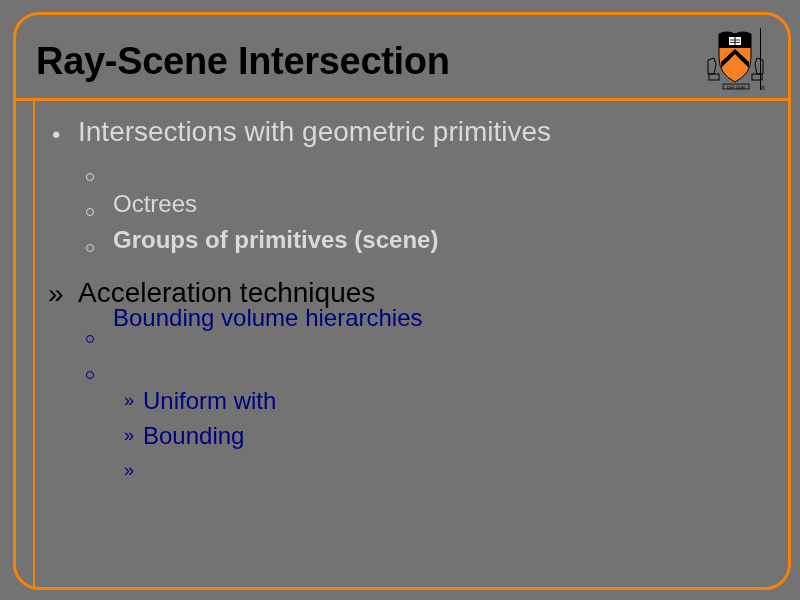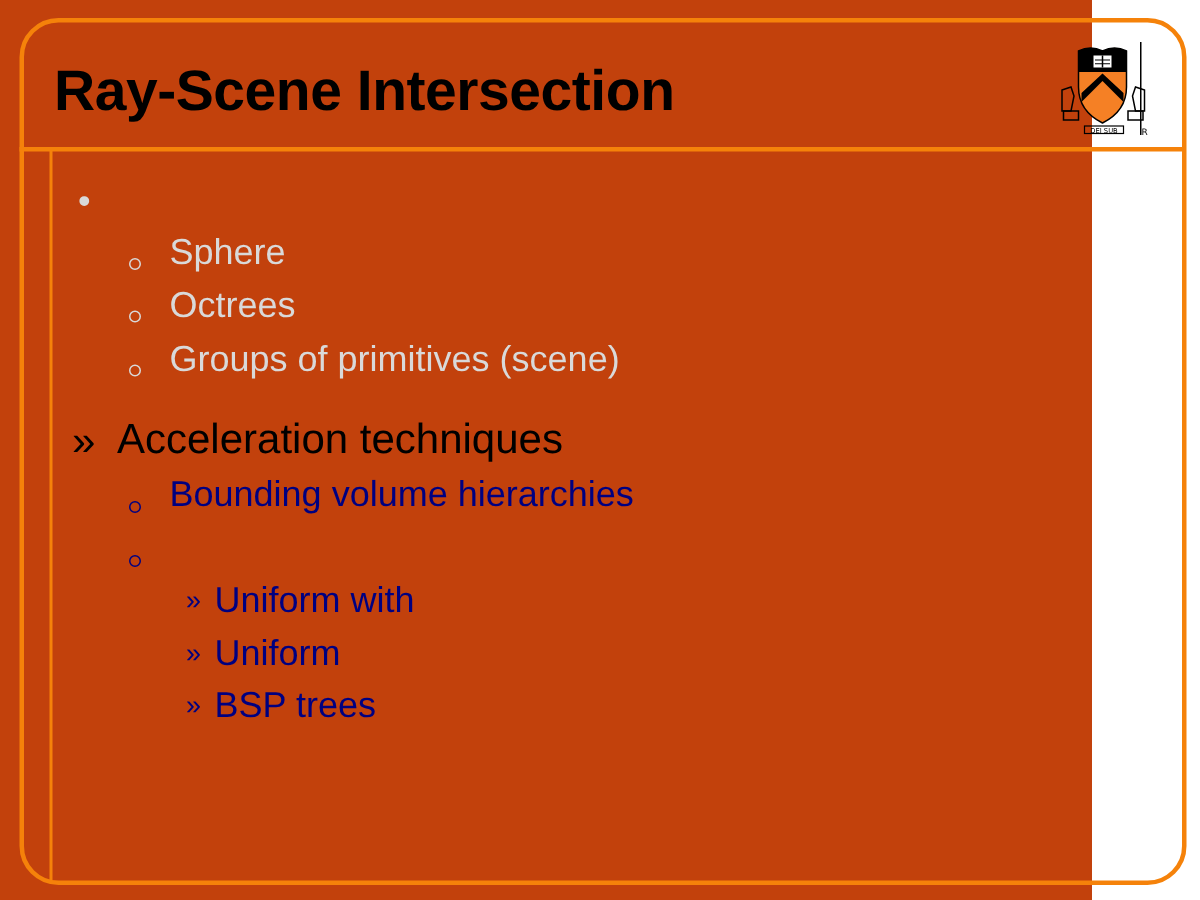--- a/index.html
+++ b/index.html
@@ -5,23 +5,23 @@
     html, body {
       margin: 0;
       padding: 0;
       width: 800px;
       height: 600px;
       background: #ffffff;
       overflow: hidden;
     }
     .slide {
       position: relative;
-      width: 728px;
+      width: 800px;
       height: 600px;
-      background: #c2410c;
+      background: #737373;
       font-family: "Liberation Sans", sans-serif;
     }
     .frame {
       position: absolute;
       left: 13px;
       top: 12px;
       width: 772px;
       height: 572px;
       border: 3px solid #f5820a;
       border-radius: 26px;
@@ -120,39 +120,38 @@
       <rect x="47" y="46" width="10" height="6" fill="none" stroke="#000" stroke-width="1"></rect>
 
       <rect x="18" y="56" width="26" height="5" fill="none" stroke="#000" stroke-width="0.8"></rect>
       <text x="31" y="60.5" font-size="4.5" text-anchor="middle" font-family="DejaVu Sans, sans-serif">DEI SUB</text>
       <text x="56" y="62" font-size="6" font-family="DejaVu Sans, sans-serif">R</text>
     </svg>
   </div>
   <div class="logo-rule"></div>
 
   <span class="bullet faded" style="left:52px; top:121px; font-size:24px;">•</span>
+  <div class="line l1 faded" style="left:78px; top:116px;">Intersections with geometric primitives</div>
 
   <span class="bullet faded" style="left:86px; top:167px;"><span class="ring"></span></span>
-  <div class="line l2 faded" style="left:113px; top:155px;">Sphere</div>
 
   <span class="bullet faded" style="left:86px; top:202px;"><span class="ring"></span></span>
   <div class="line l2 faded" style="left:113px; top:190px;">Octrees</div>
 
   <span class="bullet faded" style="left:86px; top:238px;"><span class="ring"></span></span>
-  <div class="line l2 faded" style="left:113px; top:226px;">Groups of primitives (scene)</div>
+  <div class="line l2 faded" style="left:113px; top:226px;font-weight:bold;">Groups of primitives (scene)</div>
 
   <span class="bullet black" style="left:48px; top:278px; font-size:28px;">»</span>
   <div class="line l1 black" style="left:78px; top:277px;text-align:center;">Acceleration techniques</div>
 
   <span class="bullet navy" style="left:86px; top:329px;"><span class="ring"></span></span>
-  <div class="line l2 navy" style="left:113px; top:316px;">Bounding volume hierarchies</div>
+  <div class="line l2 navy" style="left:113px; top:304px;">Bounding volume hierarchies</div>
 
   <span class="bullet navy" style="left:86px; top:365px;"><span class="ring"></span></span>
 
   <span class="bullet navy" style="left:124px; top:390px; font-size:18px;">»</span>
   <div class="line l3 navy" style="left:143px; top:387px;">Uniform with</div>
 
   <span class="bullet navy" style="left:124px; top:425px; font-size:18px;">»</span>
-  <div class="line l3 navy" style="left:143px; top:422px;">Uniform</div>
+  <div class="line l3 navy" style="left:143px; top:422px;">Bounding</div>
 
   <span class="bullet navy" style="left:124px; top:460px; font-size:18px;">»</span>
-  <div class="line l3 navy" style="left:143px; top:457px;">BSP trees</div>
 </div>
 
 </body></html>

